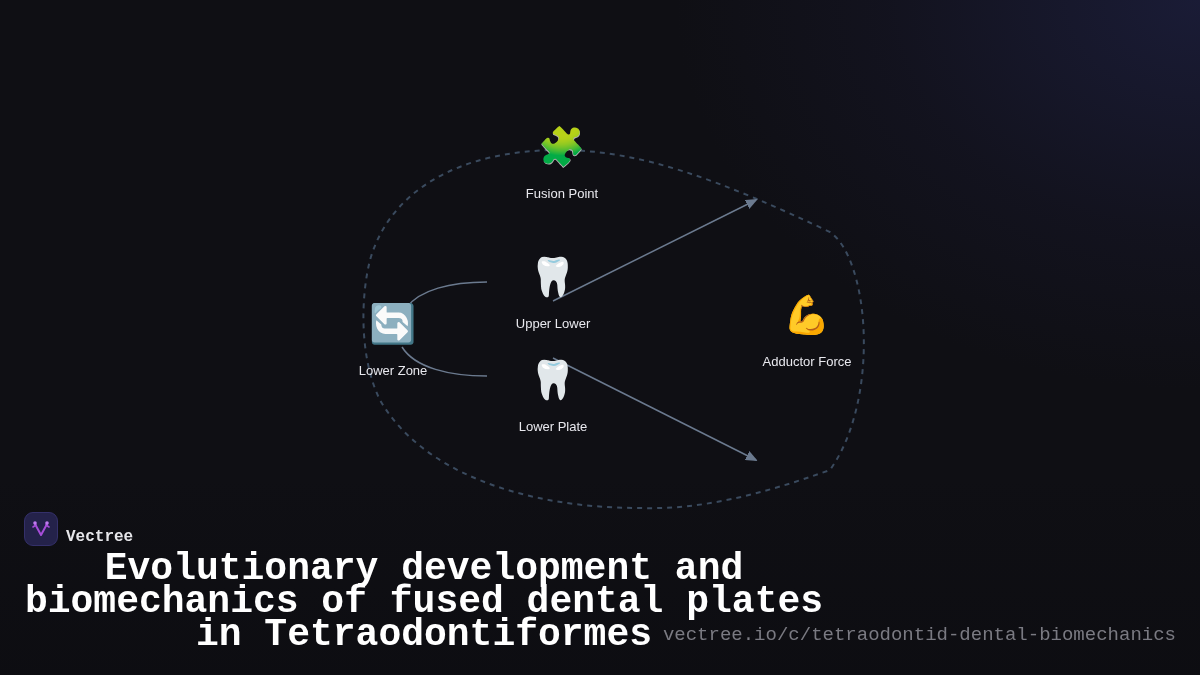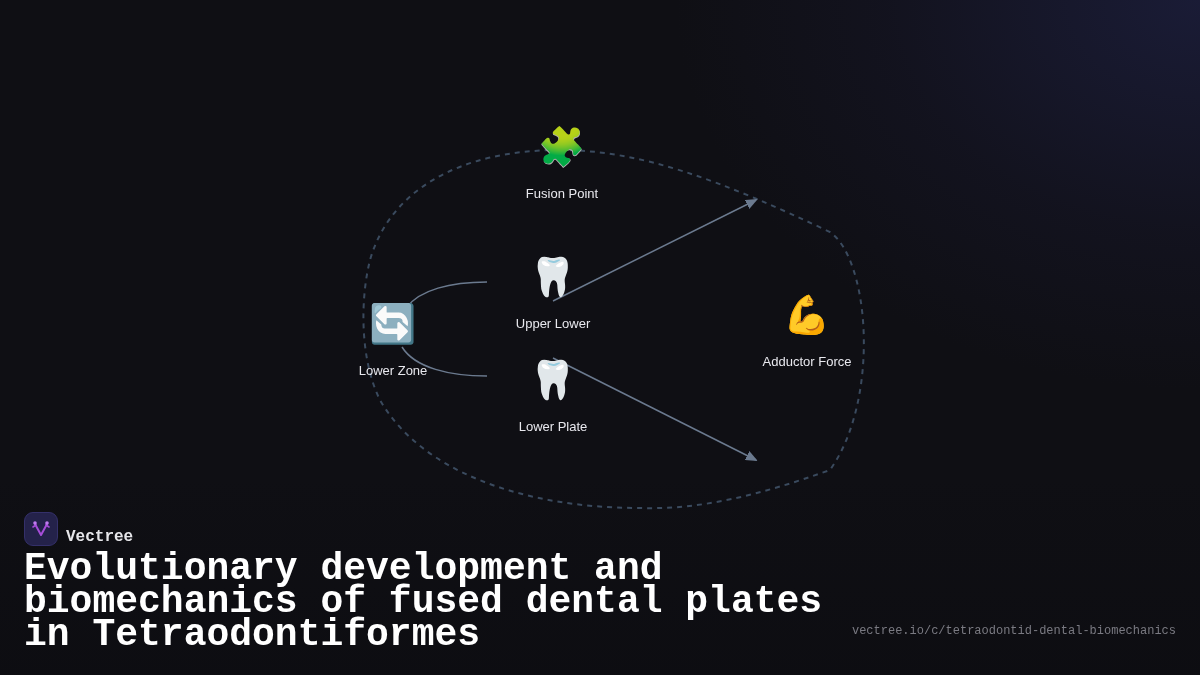--- a/index.html
+++ b/index.html
@@ -17,23 +17,23 @@
   svg.diagram { position:absolute; left:0; top:0; }
   .node { position:absolute; display:flex; flex-direction:column; align-items:center; transform:translateX(-50%); }
   .node .emoji { font-size:38px; line-height:46px; height:46px; }
   .node .label { color:#e8e8ee; font-size:13px; margin-top:16px; white-space:nowrap; }
   .brand { position:absolute; left:24px; top:512px; display:flex; align-items:flex-end; gap:8px; }
   .brand-logo { width:34px; height:34px; border-radius:9px; background:#24224a; border:1px solid #34306a; box-sizing:border-box; display:flex; align-items:center; justify-content:center; }
   .brand-name { color:#e6e6ea; font-family:"Liberation Mono", monospace; font-weight:bold; font-size:16px; }
   .title {
     position:absolute; left:24px; top:552px; width:800px; margin:0;
     color:#ffffff; font-family:"Liberation Mono", monospace; font-weight:bold;
-    font-size:38px; line-height:33px; letter-spacing:0px;
+    font-size:38px; line-height:33px; letter-spacing:0px;text-align:center;
   }
-  .url { position:absolute; right:24px; top:624px; color:#7a7a82; font-family:"Liberation Mono", monospace; font-size:12px; }
+  .url { position:absolute; right:24px; top:624px; color:#7a7a82; font-family:"Liberation Mono", monospace; font-size:19px; }
 </style>
 </head>
 <body>
 
 <div class="bg-glow"></div>
 
 <svg class="diagram" width="1200" height="675">
   <defs>
     <marker id="arrowhead" markerWidth="12" markerHeight="10" refX="10" refY="5" orient="auto" markerUnits="userSpaceOnUse">
       <path d="M0,0 L12,5 L0,10 z" fill="#6b7a8f"></path>

